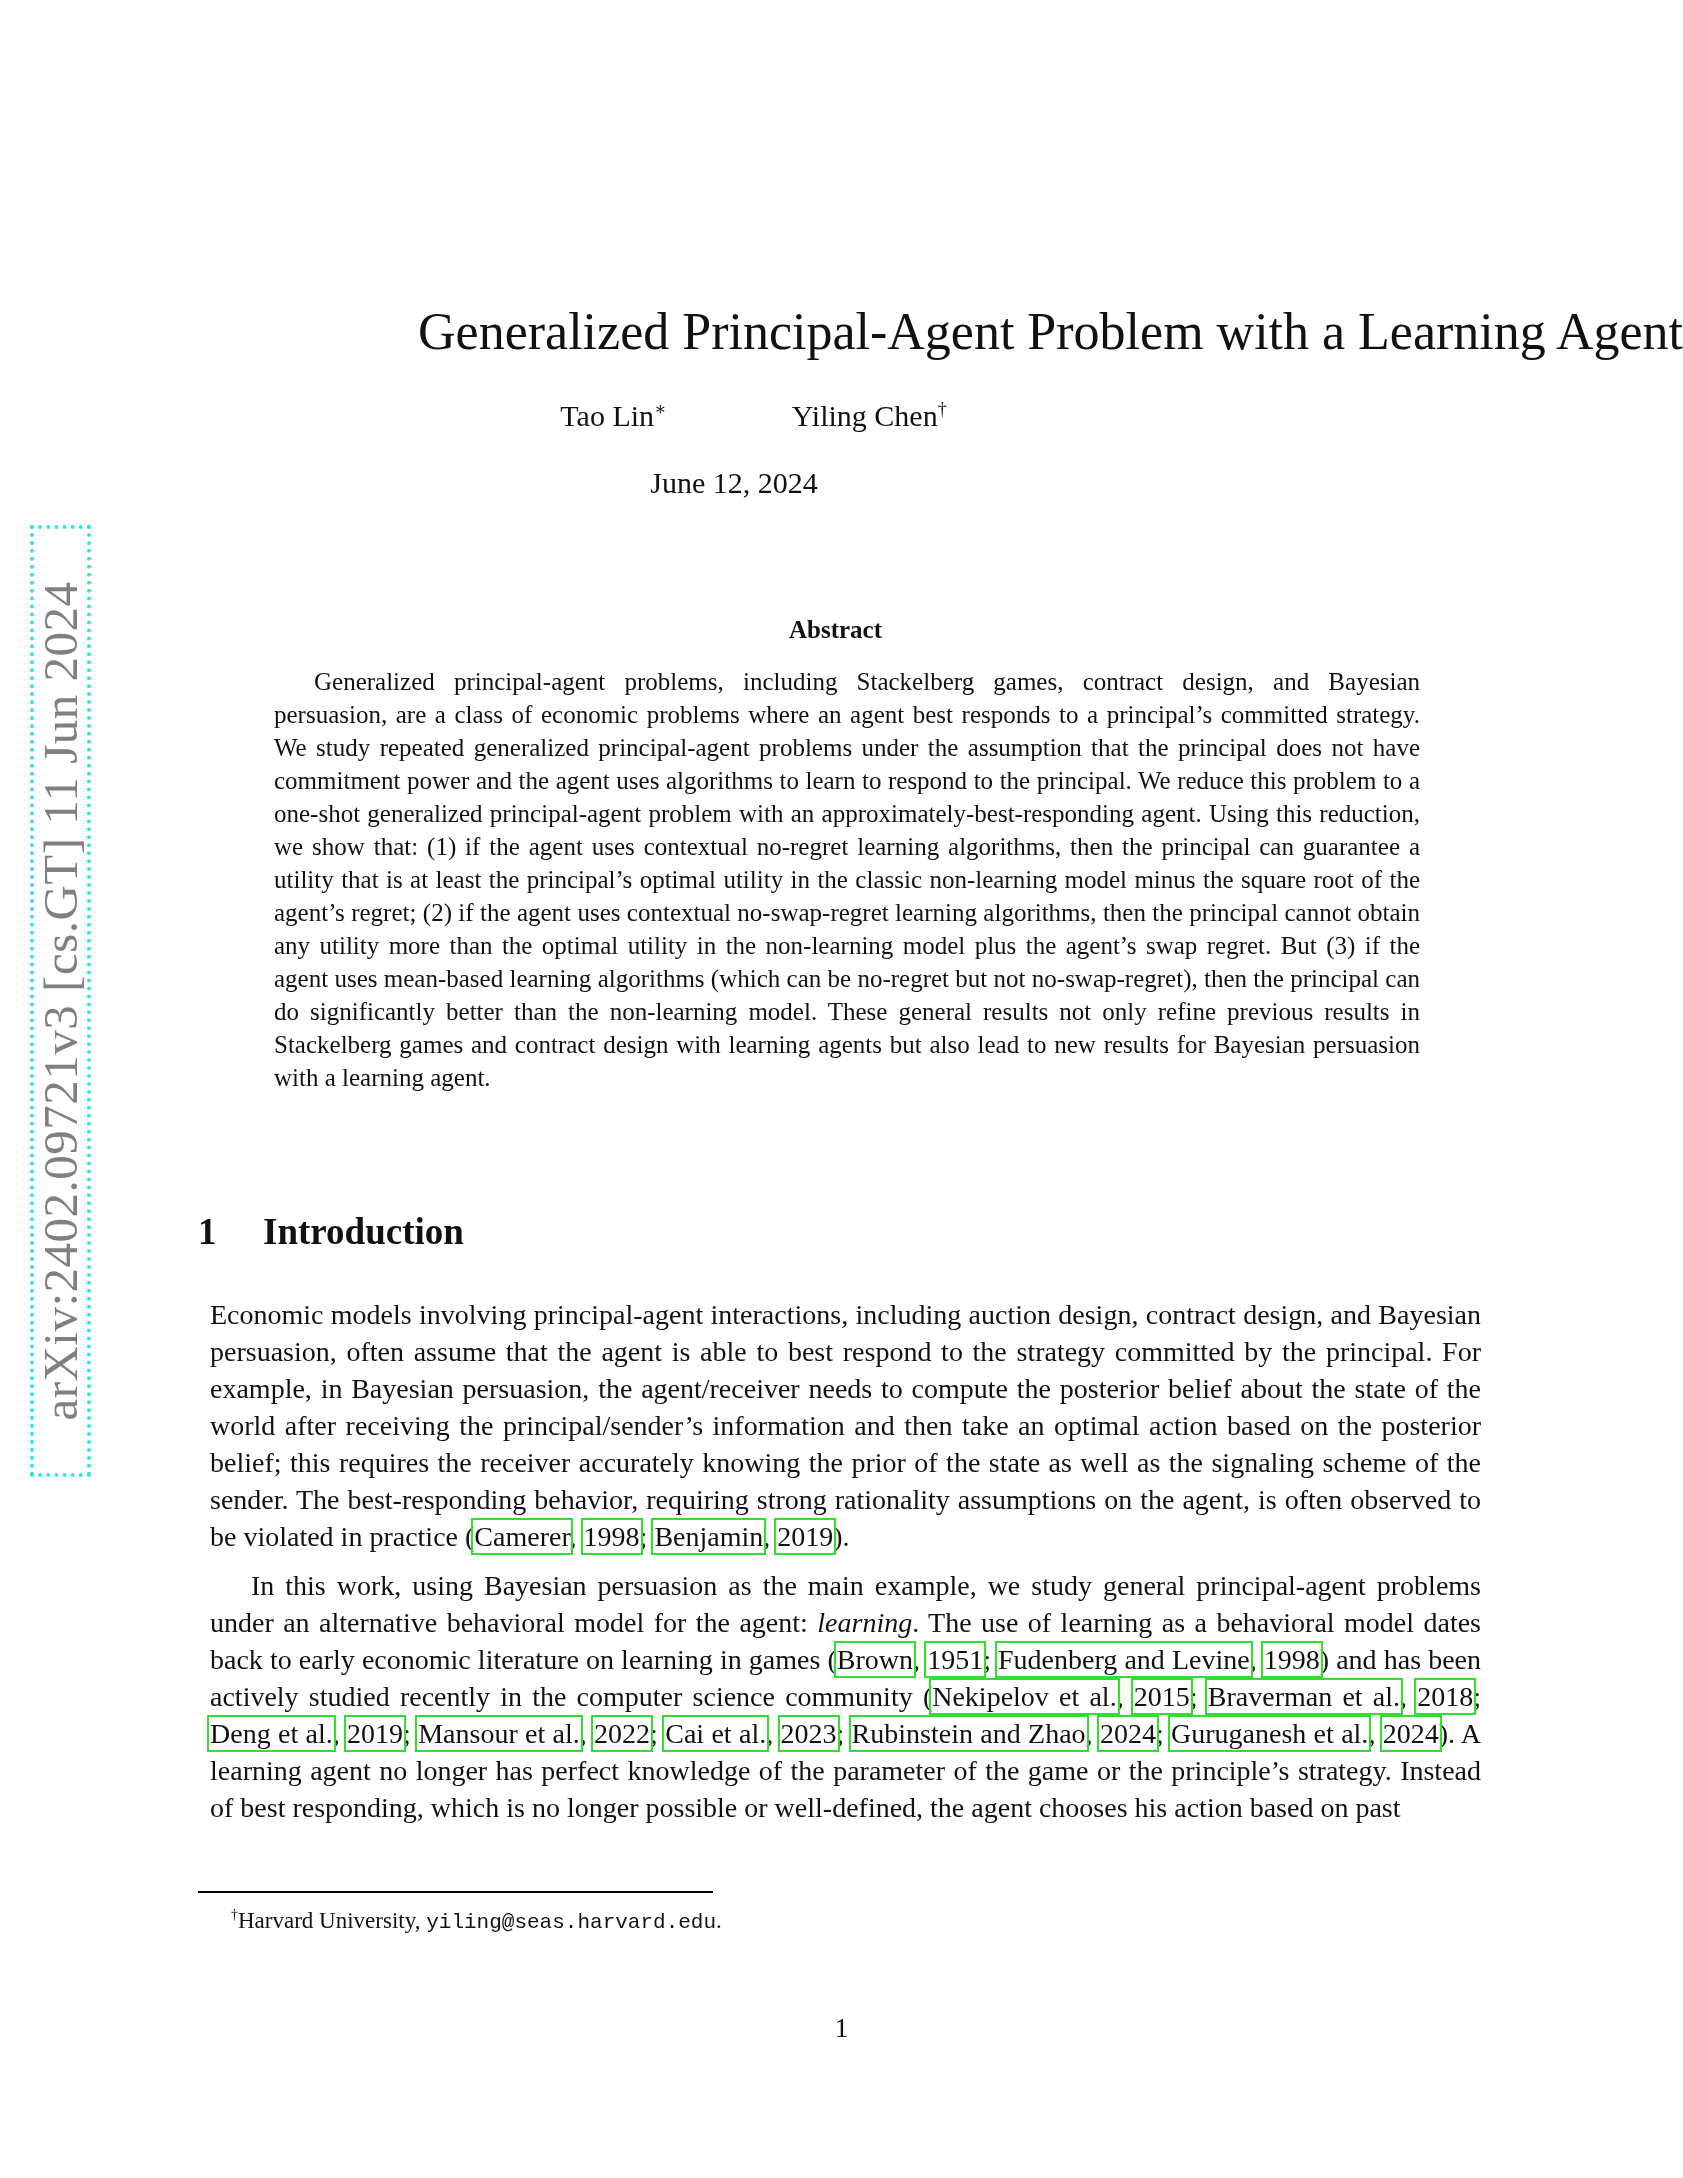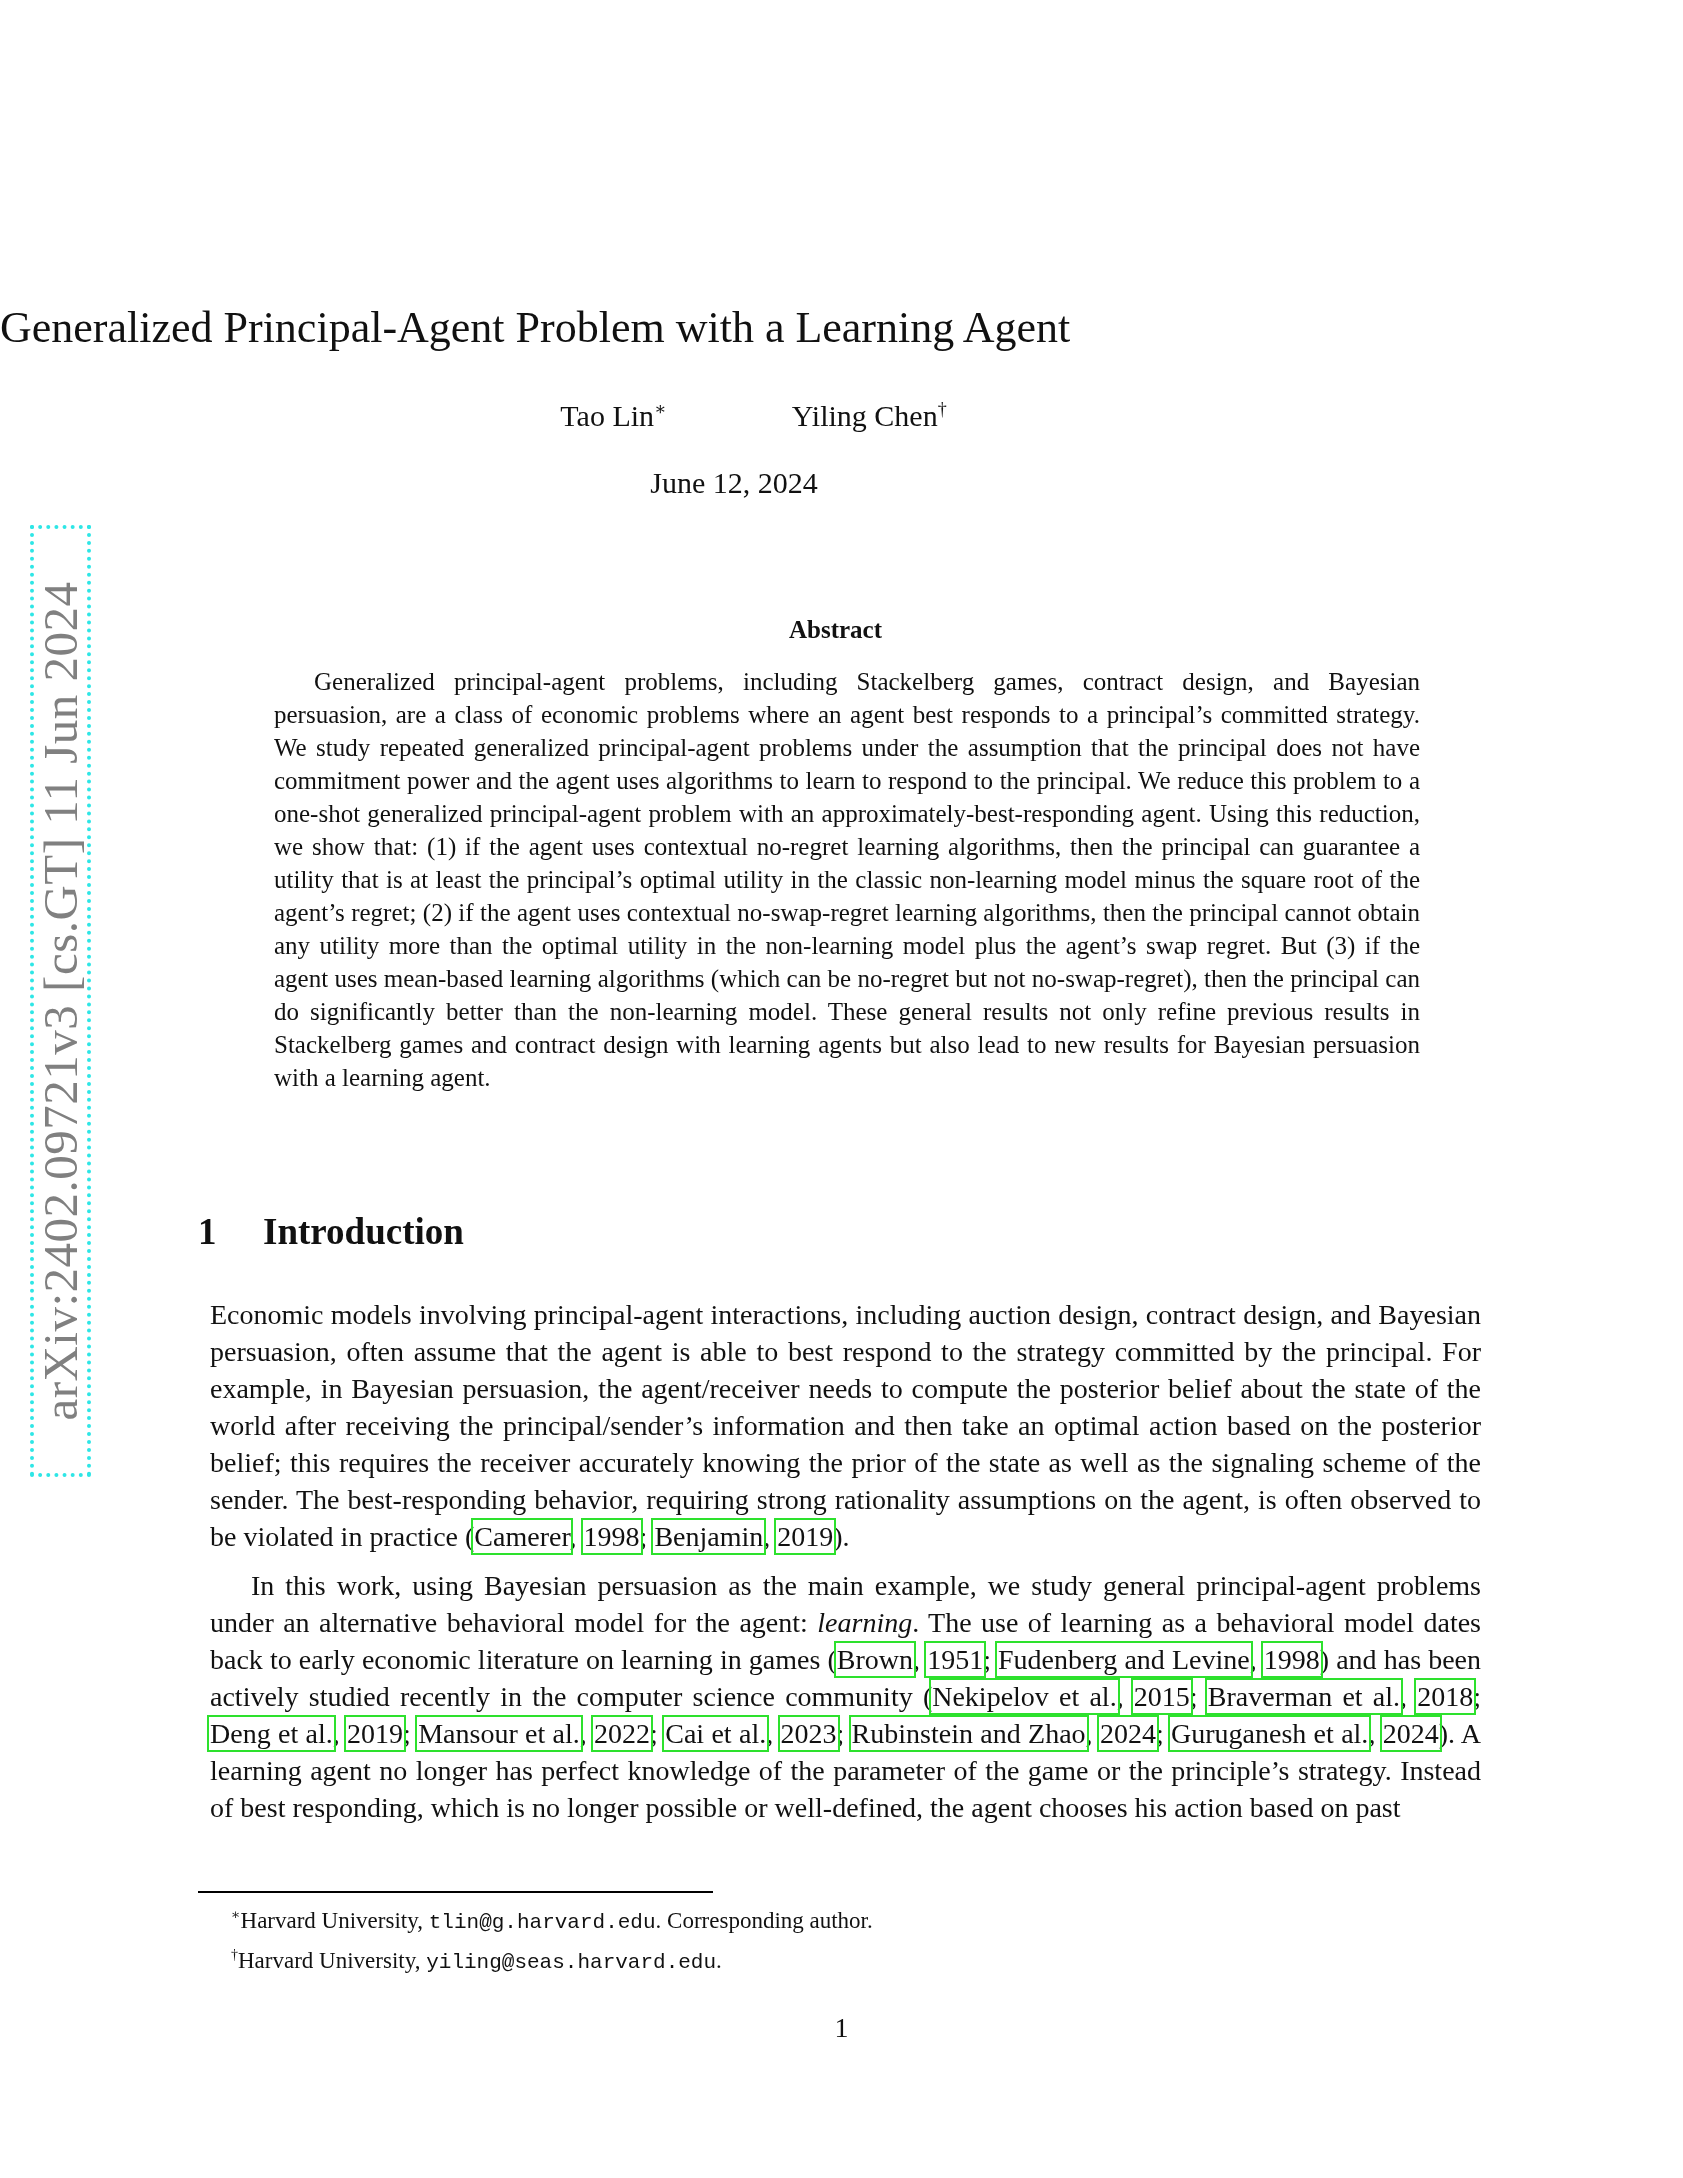--- a/index.html
+++ b/index.html
@@ -2,21 +2,21 @@
 <html><head>
 <meta charset="utf-8">
 <style>
   html, body { margin: 0; padding: 0; background: #ffffff; }
   body { width: 1683px; height: 2178px; position: relative; overflow: hidden;
          font-family: "Liberation Serif", "DejaVu Serif", serif; color: #111; }
   .arxiv-stamp { position: absolute; left: 30px; top: 525px; width: 61px; height: 952px;
                  border: 4px dotted #2ee6e6; box-sizing: border-box; }
   .arxiv-text { position: absolute; left: 60px; top: 1001px; transform: translate(-50%,-50%) rotate(-90deg);
                 white-space: nowrap; font-size: 49px; color: #808080; letter-spacing: 0.5px; }
-  .title { position: absolute; top: 302px; left: 0; width: 1683px; text-align: left; font-size: 44px; }
+  .title { position: absolute; top: 302px; left: 0; width: 1683px; text-align: right; font-size: 52px; }
   .authors { position: absolute; top: 398px; left: 0; width: 1507px; text-align: center; font-size: 30px; }
   .author { display: inline-block; margin: 0 59px; }
   .author sup { font-size: 18px; }
   .date { position: absolute; top: 466px; left: 0; width: 1468px; text-align: center; font-size: 30px; }
   .abstract-heading { position: absolute; top: 616px; left: 0; width: 1671px; text-align: center;
                       font-size: 25px; font-weight: bold; }
   .abstract-body { position: absolute; top: 665px; left: 274px; width: 1146px; font-size: 25px;
                    line-height: 33px; text-align: justify; text-indent: 40px; }
   .section-heading { position: absolute; top: 1210px; left: 198px; font-size: 37px; font-weight: bold; font-family: Liberation Serif, serif; }
   .section-heading .num { display: inline-block; width: 65px; }
@@ -53,18 +53,17 @@
   <span class="num">1</span><span>Introduction</span>
 </div>
 
 <div class="intro">
   <p><span>Economic models involving principal-agent interactions, including auction design, contract design, and Bayesian persuasion, often assume that the agent is able to best respond to the strategy committed by the principal. For example, in Bayesian persuasion, the agent/receiver needs to compute the posterior belief about the state of the world after receiving the principal/sender’s information and then take an optimal action based on the posterior belief; this requires the receiver accurately knowing the prior of the state as well as the signaling scheme of the sender. The best-responding behavior, requiring strong rationality assumptions on the agent, is often observed to be violated in practice (</span><a class="cite">Camerer</a>, <a class="cite">1998</a>; <a class="cite">Benjamin</a>, <a class="cite">2019</a><span>).</span></p>
   <p><span>In this work, using Bayesian persuasion as the main example, we study general principal-agent problems under an alternative behavioral model for the agent: </span><em>learning</em><span>. The use of learning as a behavioral model dates back to early economic literature on learning in games (</span><a class="cite">Brown</a>, <a class="cite">1951</a>; <a class="cite">Fudenberg and Levine</a>, <a class="cite">1998</a><span>) and has been actively studied recently in the computer science community (</span><a class="cite">Nekipelov et al.</a>, <a class="cite">2015</a>; <a class="cite">Braverman et al.</a>, <a class="cite">2018</a>; <a class="cite">Deng et al.</a>, <a class="cite">2019</a>; <a class="cite">Mansour et al.</a>, <a class="cite">2022</a>; <a class="cite">Cai et al.</a>, <a class="cite">2023</a>; <a class="cite">Rubinstein and Zhao</a>, <a class="cite">2024</a>; <a class="cite">Guruganesh et al.</a>, <a class="cite">2024</a><span>). A learning agent no longer has perfect knowledge of the parameter of the game or the principle’s strategy. Instead of best responding, which is no longer possible or well-defined, the agent chooses his action based on past</span></p>
 </div>
 
 <div class="footnote-rule"></div>
 <div class="footnotes">
-  <div class="footnote"><sup>∗</sup><span>Harvard University, </span><span class="mono">tlin@g.harvard.edu</span><span>. Corresponding author.</span></div>
   <div class="footnote"><sup>†</sup><span>Harvard University, </span><span class="mono">yiling@seas.harvard.edu</span><span>.</span></div>
 </div>
 
 <div class="page-number">1</div>
 
 
 </body></html>

